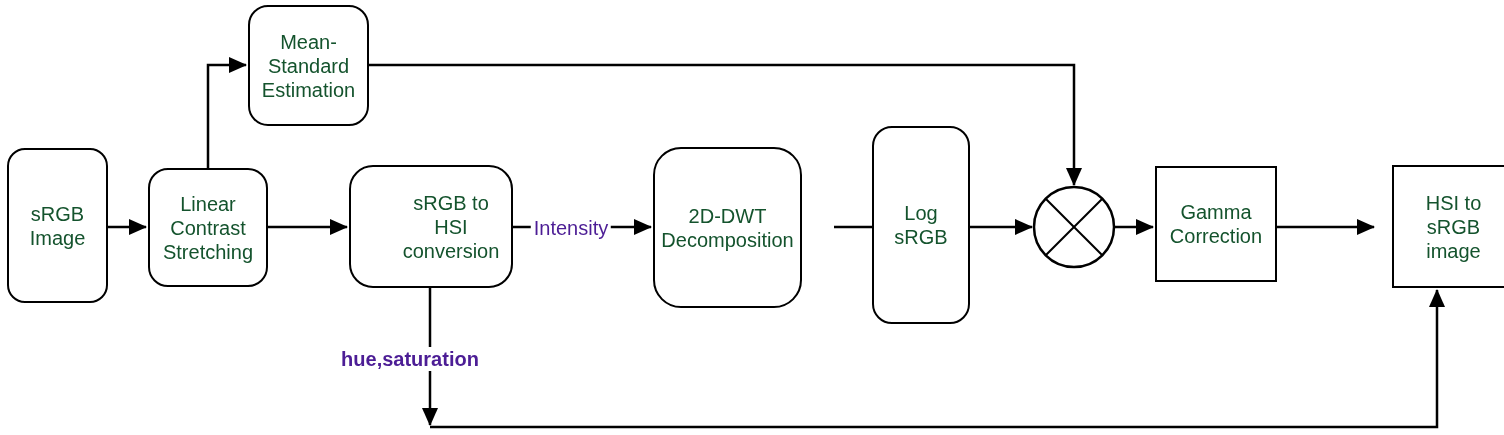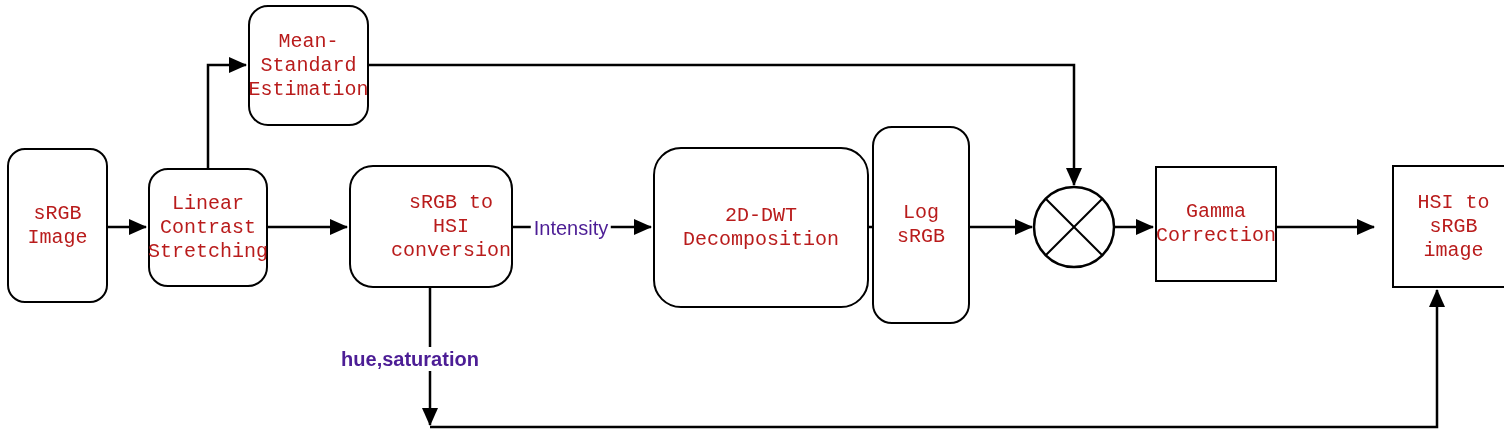--- a/index.html
+++ b/index.html
@@ -30,30 +30,29 @@
     background: #ffffff;
     display: flex;
     align-items: center;
     justify-content: center;
     text-align: center;
   }
   .node-label {
     white-space: pre-line;
     font-size: 20px;
     line-height: 24px;
-    color: #b91c1c;
-    font-family: Liberation Mono, monospace;
+    color: #14532d;
   }
   .rounded { border-radius: 20px; }
 
   #n-srgb-image     { left: 7px;    top: 148px; width: 101px; height: 155px; border-radius: 18px; }
   #n-linear-contrast{ left: 148px;  top: 168px; width: 120px; height: 119px; border-radius: 20px; }
   #n-mean-standard  { left: 248px;  top: 5px;   width: 121px; height: 121px; border-radius: 20px; }
   #n-srgb-to-hsi    { left: 349px;  top: 165px; width: 164px; height: 123px; border-radius: 24px; padding-left: 40px; }
-  #n-dwt            { left: 653px;  top: 147px; width: 216px; height: 161px; border-radius: 28px; }
+  #n-dwt            { left: 653px;  top: 147px; width: 149px; height: 161px; border-radius: 28px; }
   #n-log-scale      { left: 872px;  top: 126px; width: 98px;  height: 198px; border-radius: 20px; }
   #n-gamma          { left: 1155px; top: 166px; width: 122px; height: 116px; border-radius: 0; }
   #n-hsi-to-srgb    { left: 1376px; top: 165px; width: 123px; height: 123px; border-radius: 0; margin-left: 16px; }
 
   .edge-label {
     position: absolute;
     transform: translate(-50%, -50%);
     background: #ffffff;
     padding: 0 3px;
     font-size: 20px;

